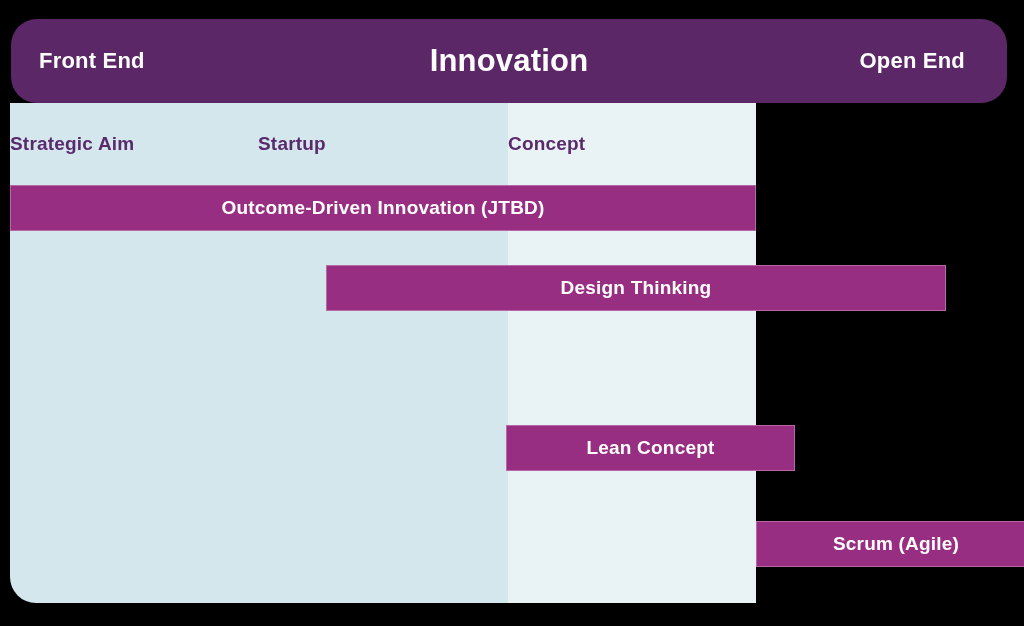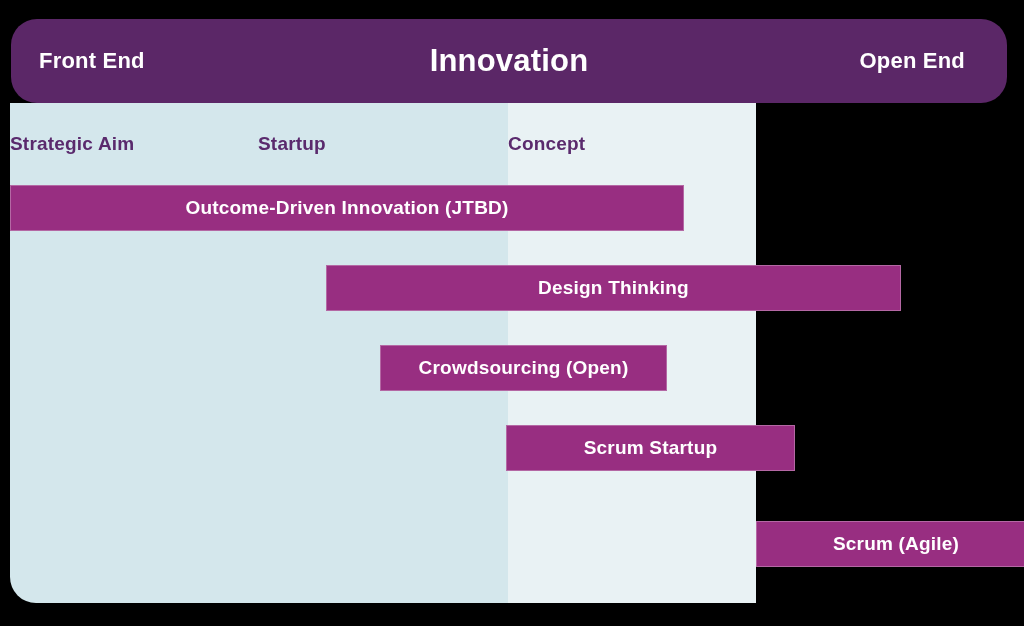--- a/index.html
+++ b/index.html
@@ -109,29 +109,26 @@
       <span class="col-label">Strategic Aim</span>
     </div>
     <div class="col dark">
       <span class="col-label">Startup</span>
     </div>
     <div class="col light">
       <span class="col-label">Concept</span>
     </div>
   </div>
 
-  <div class="bar" style="left: 10px; top: 185px; width: 674px;">
+  <div class="bar" style="left: 10px; top: 185px; width: 746px;">
     <span>Outcome-Driven Innovation (JTBD)</span>
   </div>
-  <div class="bar" style="left: 326px; top: 265px; width: 575px; text-align: center;">
+  <div class="bar" style="left: 326px; top: 265px; width: 620px; text-align: center;">
     <span>Design Thinking</span>
   </div>
-  <div class="bar" style="left: 380px; top: 345px; width: 287px;">
-    <span>Crowdsourcing (Open)</span>
-  </div>
   <div class="bar" style="left: 506px; top: 425px; width: 289px;">
-    <span>Scrum Startup</span>
+    <span>Lean Concept</span>
   </div>
   <div class="bar" style="left: 756px; top: 505px; width: 280px; margin-top: 16px;">
     <span>Scrum (Agile)</span>
   </div>
 
 </div>
 
 </body></html>

